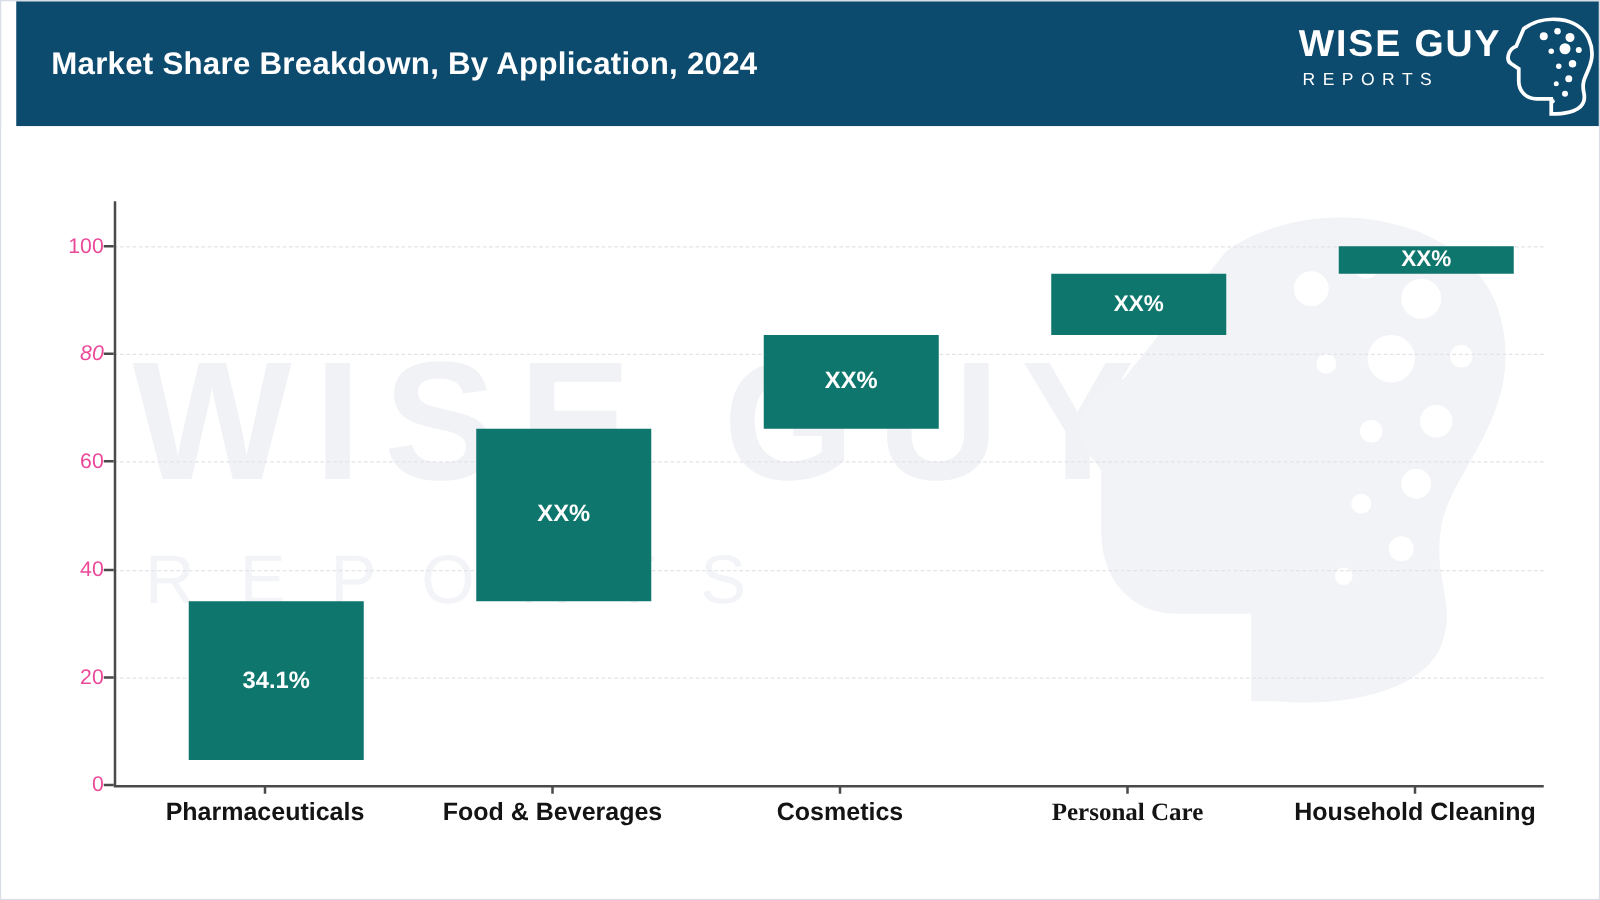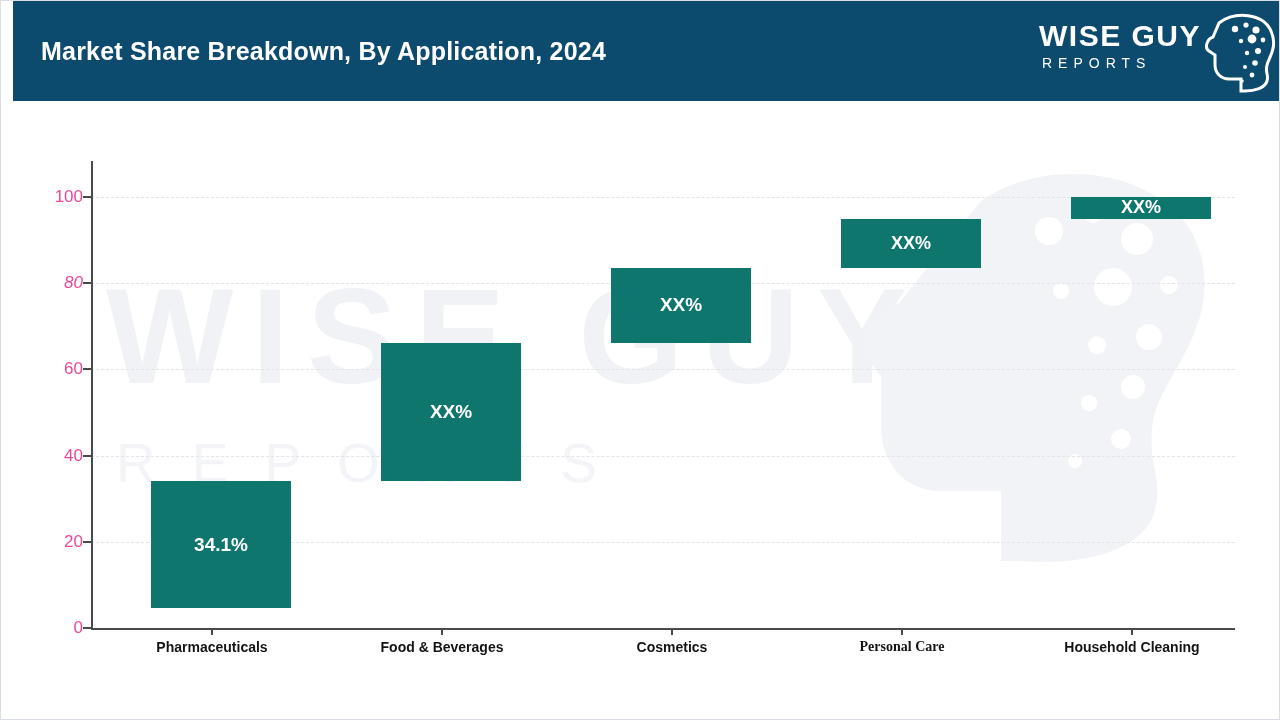--- a/index.html
+++ b/index.html
@@ -144,21 +144,21 @@
     color: #ffffff;
     font-size: 19px;
     font-weight: bold;
     white-space: nowrap;
   }
   .bar-label.small { font-size: 18px; }
   .cat-label {
     position: absolute;
     top: 538px;
     text-align: center;
-    font-size: 14px;
+    font-size: 20px;
     font-weight: bold;
     color: #141414;
     white-space: nowrap;
   }
   .x-tick-mark {
     position: absolute;
     top: 527px;
     width: 2px; height: 7px;
     background: #4a4a4a;
   }

